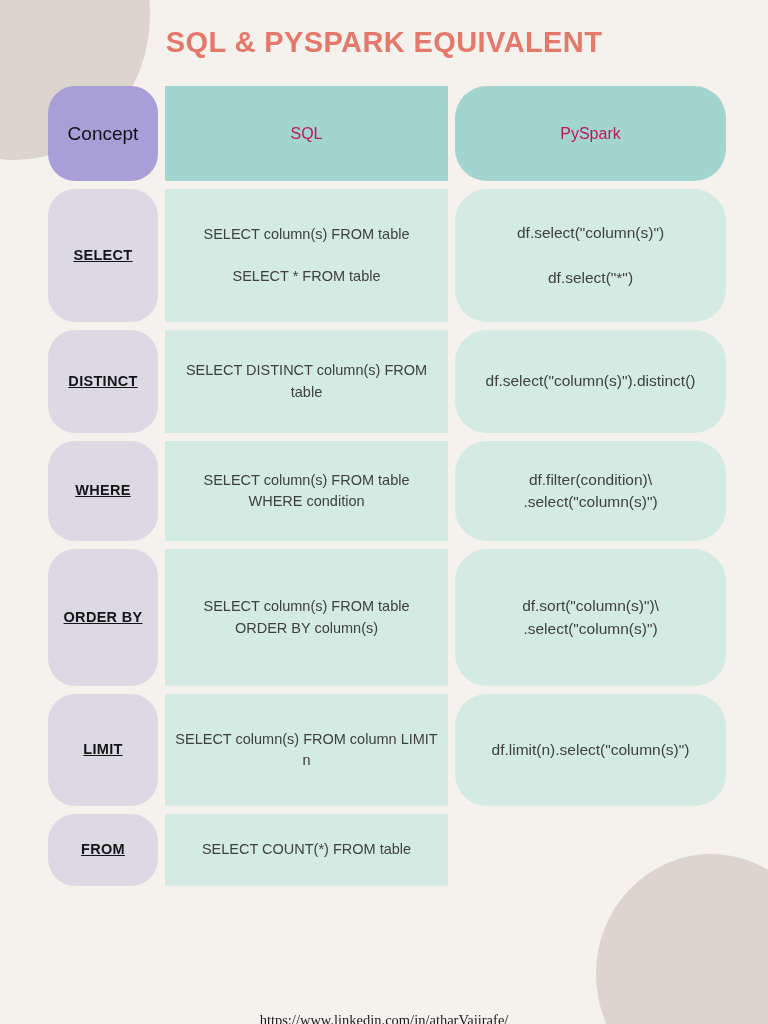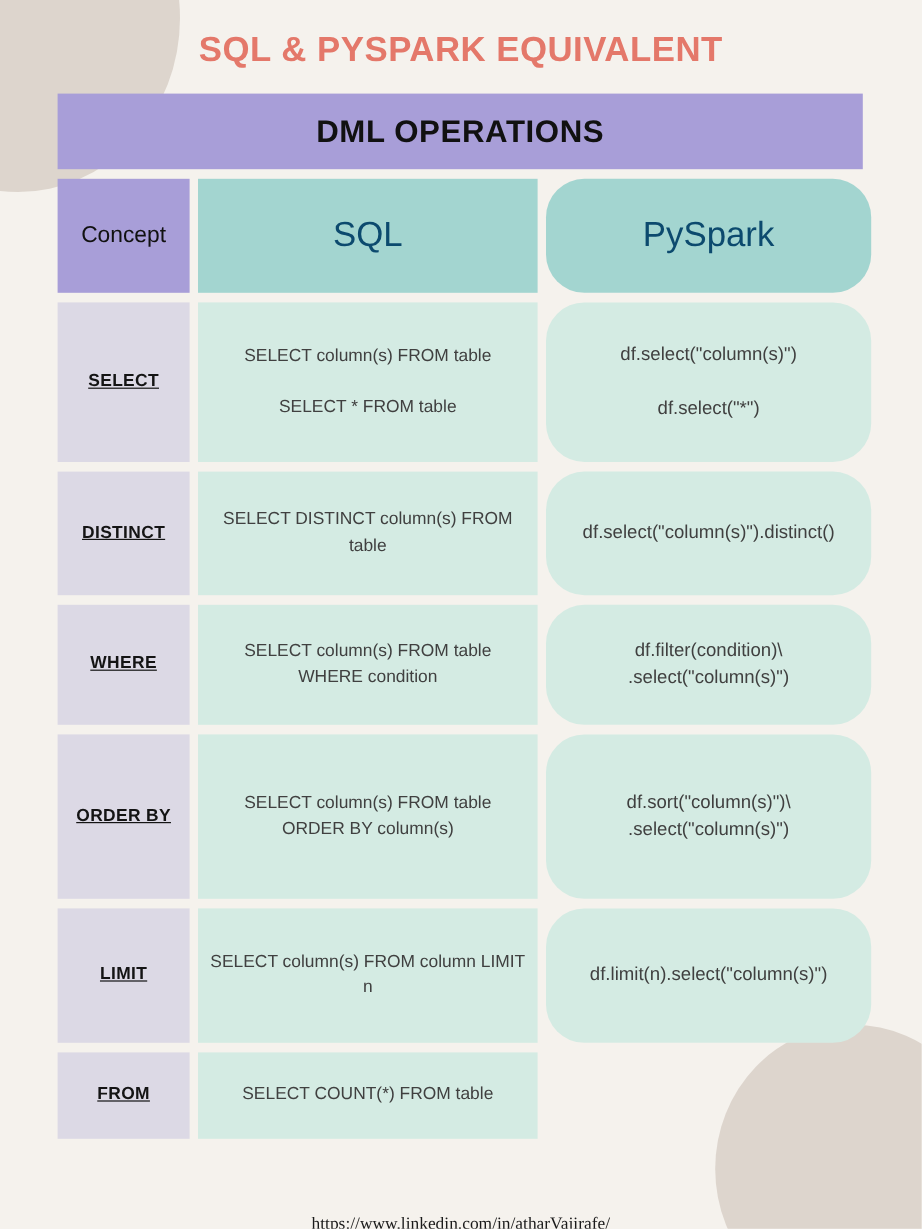--- a/index.html
+++ b/index.html
@@ -87,36 +87,36 @@
     display: flex;
     align-items: center;
     justify-content: center;
     text-align: center;
     box-sizing: border-box;
     padding: 6px 10px;
     white-space: pre-line;
     line-height: 1.45;
   }
 
-  .c-concept { width: 110px; flex: 0 0 110px; }
+  .c-concept { width: 110px; flex: 0 0 110px; border-radius: 27px; }
   .c-sql     { width: 283px; flex: 0 0 283px; }
   .c-spark   { width: 271px; flex: 0 0 271px; border-radius: 32px; }
 
   
   .head-row .c-concept {
     background: #a89ed8;
     color: #111111;
     font-size: 19px;
     font-weight: normal;
   }
   .head-row .c-sql,
   .head-row .c-spark {
     background: #a3d5d0;
-    color: #0c4a6e;
-    font-size: 29px;
+    color: #be185d;
+    font-size: 16px;
     font-weight: normal;
   }
   .head-row .cell { height: 95px; }
 
   
   .body-row .c-concept {
     background: #dcd9e5;
     color: #141414;
     font-size: 14.5px;
     font-weight: bold;
@@ -157,21 +157,20 @@
 
 <div class="blob blob-tl"></div>
 <div class="blob blob-br"></div>
 
 <div class="page">
 
   <div class="page-title">SQL &amp; PYSPARK EQUIVALENT</div>
 
   <div class="table">
 
-    <div class="banner">DML OPERATIONS</div>
 
     <div class="row head-row">
       <div class="cell c-concept">Concept</div>
       <div class="cell c-sql">SQL</div>
       <div class="cell c-spark">PySpark</div>
     </div>
 
     <div class="row body-row h-tall">
       <div class="cell c-concept">SELECT</div>
       <div class="cell c-sql">SELECT column(s) FROM table

